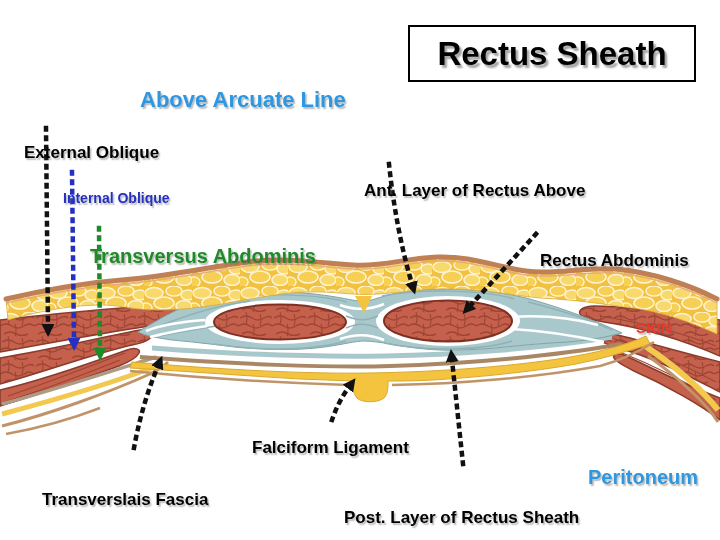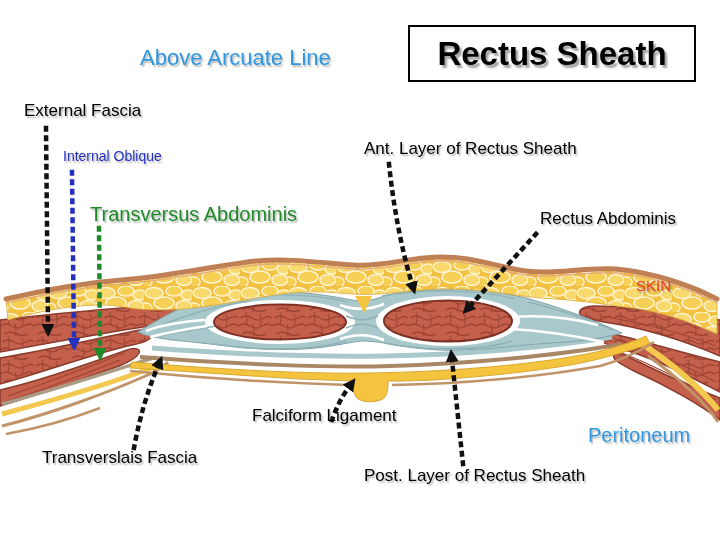--- a/index.html
+++ b/index.html
@@ -1,32 +1,32 @@
 <!DOCTYPE html>
 <html style="--subtitle-blue: #2E97E2; --internal-oblique-blue: #2330C0; --transversus-green: #1E8A28; --skin-red: #E83A2B; --peritoneum-blue: #2E97E2; --muscle-red: #C4604C; --fat-yellow: #F5C43E; --fascia-blue-gray: #A9C8CC; --skin-tan: #C08055; --arrow-black: #111111;"><head>
 <meta charset="utf-8">
 <style>
   html,body{margin:0;padding:0;background:#fff;}
   .slide{position:relative;width:720px;height:540px;background:#ffffff;overflow:hidden;
          font-family:"Liberation Sans",sans-serif;}
   svg{position:absolute;left:0;top:0;}
-  .lbl{position:absolute;font-weight:normal;white-space:nowrap;
-       text-shadow:1.5px 1.5px 1.5px rgba(100,100,100,0.45);}
+  .lbl{position:absolute;font-weight:bold;white-space:nowrap;
+       text-shadow:1.5px 1.5px 1.5px rgba(100,100,100,0.45);margin-top:42px;}
   .lbl-black{color:#000;font-size:17px;}
   .lbl-subtitle{left:140px;top:45px;font-size:22px;color:var(--subtitle-blue,#2E97E2);}
   .lbl-ext{left:24px;top:101px;}
   .lbl-int{left:63px;top:148px;color:var(--internal-oblique-blue,#2330C0);font-size:14px;}
   .lbl-trans{left:90px;top:203px;color:var(--transversus-green,#1E8A28);font-size:20px;}
   .lbl-ant{left:364px;top:139px;}
   .lbl-rect{left:540px;top:209px;}
   .lbl-skin{left:636px;top:277px;font-size:15px;color:var(--skin-red,#E83A2B);}
-  .lbl-falc{left:252px;top:406px;}
+  .lbl-falc{left:252px;top:396px;}
   .lbl-perit{left:588px;top:424px;font-size:20px;color:var(--peritoneum-blue,#2E97E2);}
   .lbl-transf{left:42px;top:448px;}
-  .lbl-post{left:364px;top:466px;}
+  .lbl-post{left:344px;top:466px;}
   .titlebox{position:absolute;left:408px;top:25px;width:284px;height:53px;
             border:2.5px solid #000;background:#fff;display:flex;align-items:center;justify-content:center;}
   .titlebox span{font-size:33px;font-weight:bold;color:#000;white-space:nowrap;
             text-shadow:2.5px 2.5px 2px rgba(90,90,90,0.55);}
   .fascia-fill{fill:var(--fascia-blue-gray,#A9C8CC);stroke:#7FA3A8;stroke-width:1;}
   .muscle-fill{fill:var(--muscle-red,#C4604C);stroke:#8A3B2B;stroke-width:1.5;}
   .arrow{fill:none;stroke-linecap:square;stroke-width:4.5;stroke-dasharray:1.5 8;}
   .arrow-black{stroke:var(--arrow-black,#111111);}
   .arrow-blue{stroke:var(--internal-oblique-blue,#2330C0);}
   .arrow-green{stroke:var(--transversus-green,#1E8A28);}
@@ -124,23 +124,23 @@
       <path class="arrow arrow-black" d="M134,448 Q142,404 158,366" marker-end="url(#ah-black)"></path>
     </g>
   </svg>
 
   <div class="lbl lbl-subtitle">Above Arcuate Line</div>
 
   <div class="titlebox">
     <span>Rectus Sheath</span>
   </div>
 
-  <div class="lbl lbl-black lbl-ext">External Fascia</div>
+  <div class="lbl lbl-black lbl-ext">External Oblique</div>
   <div class="lbl lbl-int">Internal Oblique</div>
   <div class="lbl lbl-trans">Transversus Abdominis</div>
-  <div class="lbl lbl-black lbl-ant">Ant. Layer of Rectus Sheath</div>
+  <div class="lbl lbl-black lbl-ant">Ant. Layer of Rectus Above</div>
   <div class="lbl lbl-black lbl-rect">Rectus Abdominis</div>
   <div class="lbl lbl-skin">SKIN</div>
   <div class="lbl lbl-black lbl-falc">Falciform Ligament</div>
   <div class="lbl lbl-black lbl-transf">Transverslais Fascia</div>
   <div class="lbl lbl-perit">Peritoneum</div>
   <div class="lbl lbl-black lbl-post">Post. Layer of Rectus Sheath</div>
 </div>
 
 </body></html>

